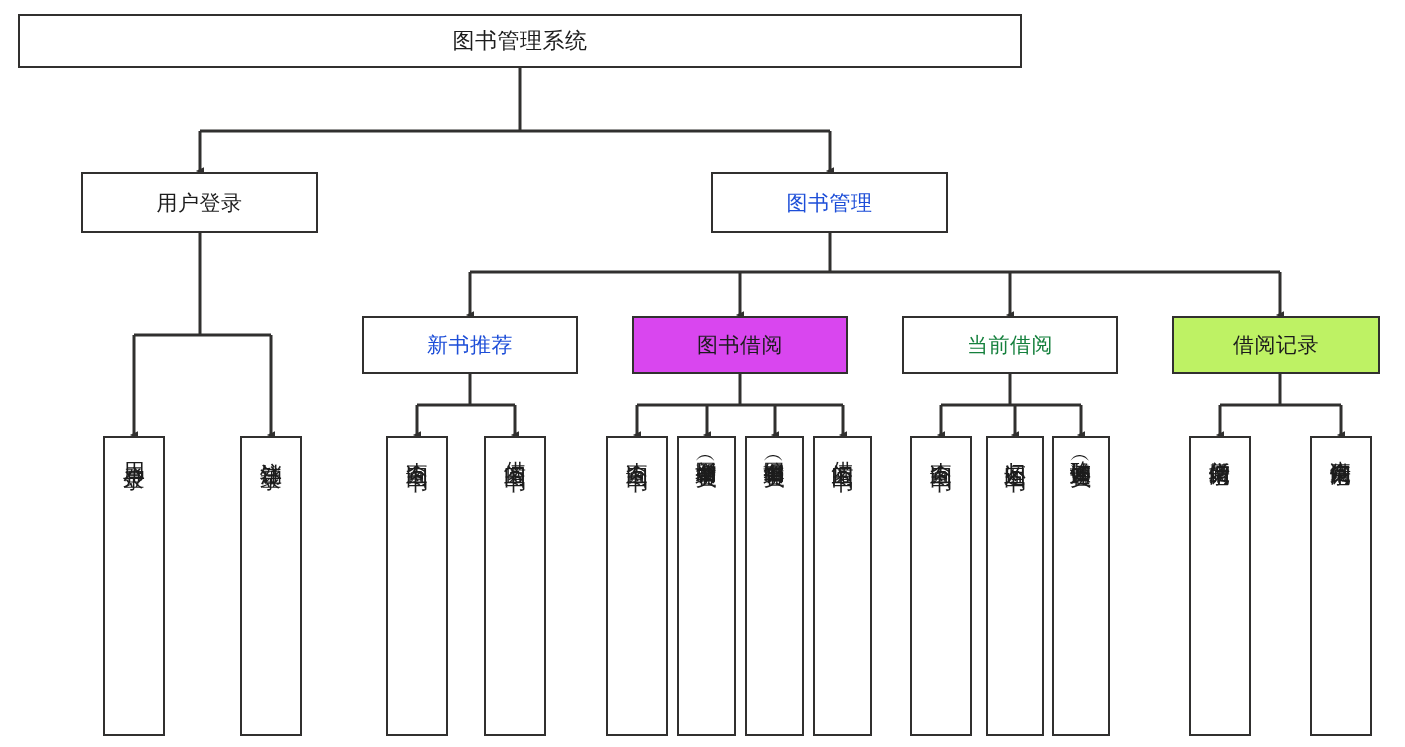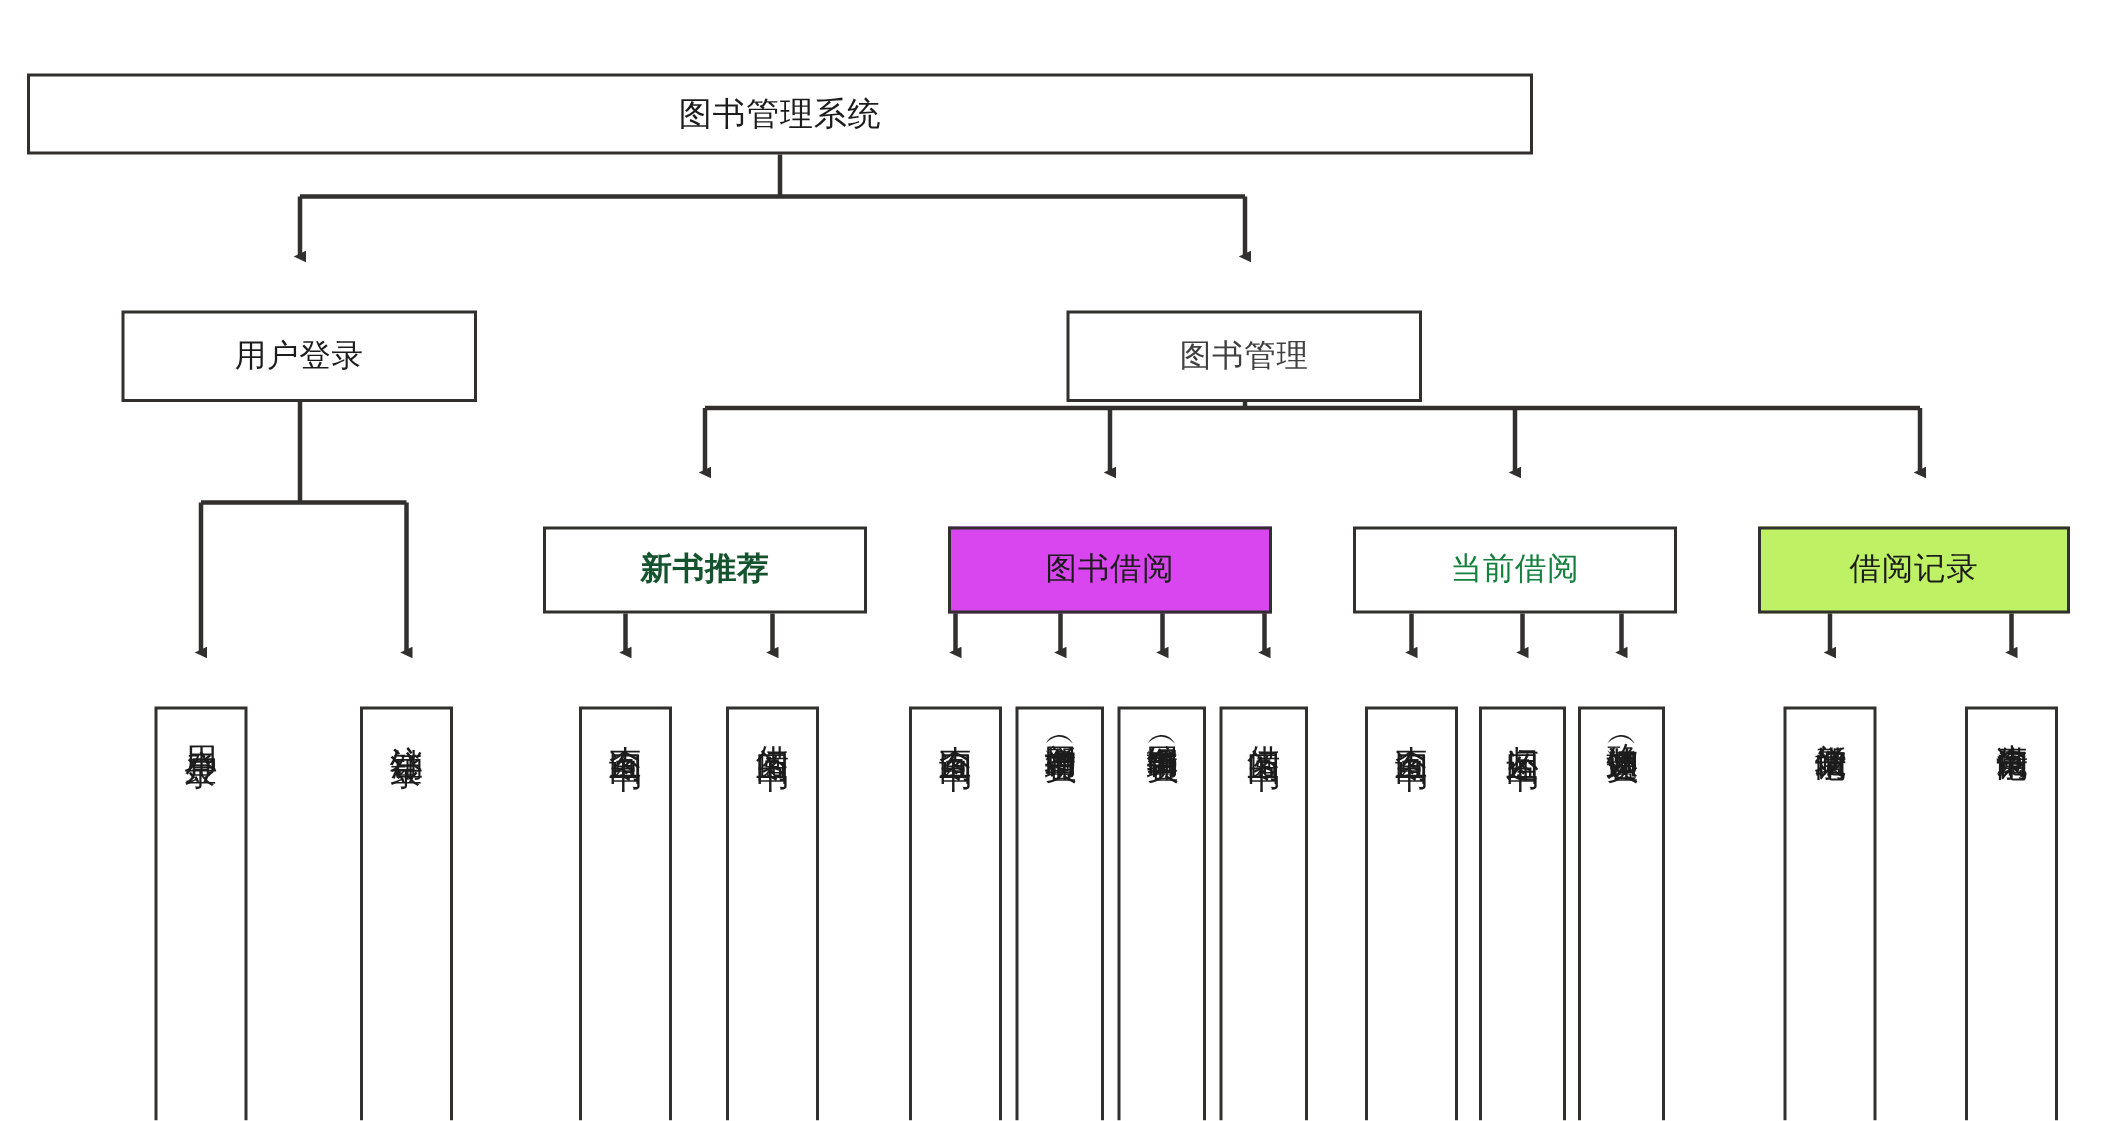--- a/index.html
+++ b/index.html
@@ -28,21 +28,20 @@
   }
   .node-box {
     position: absolute;
     box-sizing: border-box;
     background: #ffffff;
     border: 2px solid #31302f;
     display: flex;
     align-items: center;
     justify-content: center;
     overflow: hidden;
-    margin-top: 35px;
   }
   .node-label {
     color: #1c1c1c;
     line-height: 1.12;
     text-align: center;
     white-space: nowrap;
     letter-spacing: 0.5px;
   }
   .node-box.horizontal .node-label {
     writing-mode: horizontal-tb;
@@ -124,24 +123,24 @@
   </svg>
 
   <div id="node-layer">
       <div class="node-box horizontal root" style="left: 18px; top: 14px; width: 1004px; height: 54px; border-color: rgb(49, 48, 47); background: rgb(255, 255, 255);">
         <span class="node-label" style="color: rgb(28, 28, 28);">图书管理系统</span>
       </div>
       <div class="node-box horizontal" style="left: 81px; top: 172px; width: 237px; height: 61px; border-color: rgb(49, 48, 47); background: rgb(255, 255, 255);">
         <span class="node-label" style="color: rgb(28, 28, 28);">用户登录</span>
       </div>
       <div class="node-box horizontal" style="left: 711px; top: 172px; width: 237px; height: 61px; border-color: rgb(49, 48, 47); background: rgb(255, 255, 255);">
-        <span class="node-label" style="color: #404040;">图书管理</span>
+        <span class="node-label" style="color: #1d4ed8;">图书管理</span>
       </div>
       <div class="node-box horizontal" style="left: 362px; top: 316px; width: 216px; height: 58px; border-color: rgb(49, 48, 47); background: rgb(255, 255, 255);">
-        <span class="node-label" style="color: #14532d; font-weight: bold;">新书推荐</span>
+        <span class="node-label" style="color: #1d4ed8;">新书推荐</span>
       </div>
       <div class="node-box horizontal" style="left: 632px; top: 316px; width: 216px; height: 58px; border-color: rgb(49, 48, 47); background: #d946ef;">
         <span class="node-label" style="color: rgb(28, 28, 28);">图书借阅</span>
       </div>
       <div class="node-box horizontal" style="left: 902px; top: 316px; width: 216px; height: 58px; border-color: rgb(49, 48, 47); background: rgb(255, 255, 255);">
         <span class="node-label" style="color: #15803d;">当前借阅</span>
       </div>
       <div class="node-box horizontal" style="left: 1172px; top: 316px; width: 208px; height: 58px; border-color: rgb(49, 48, 47); background: #bef264;">
         <span class="node-label" style="color: rgb(28, 28, 28);">借阅记录</span>
       </div>

